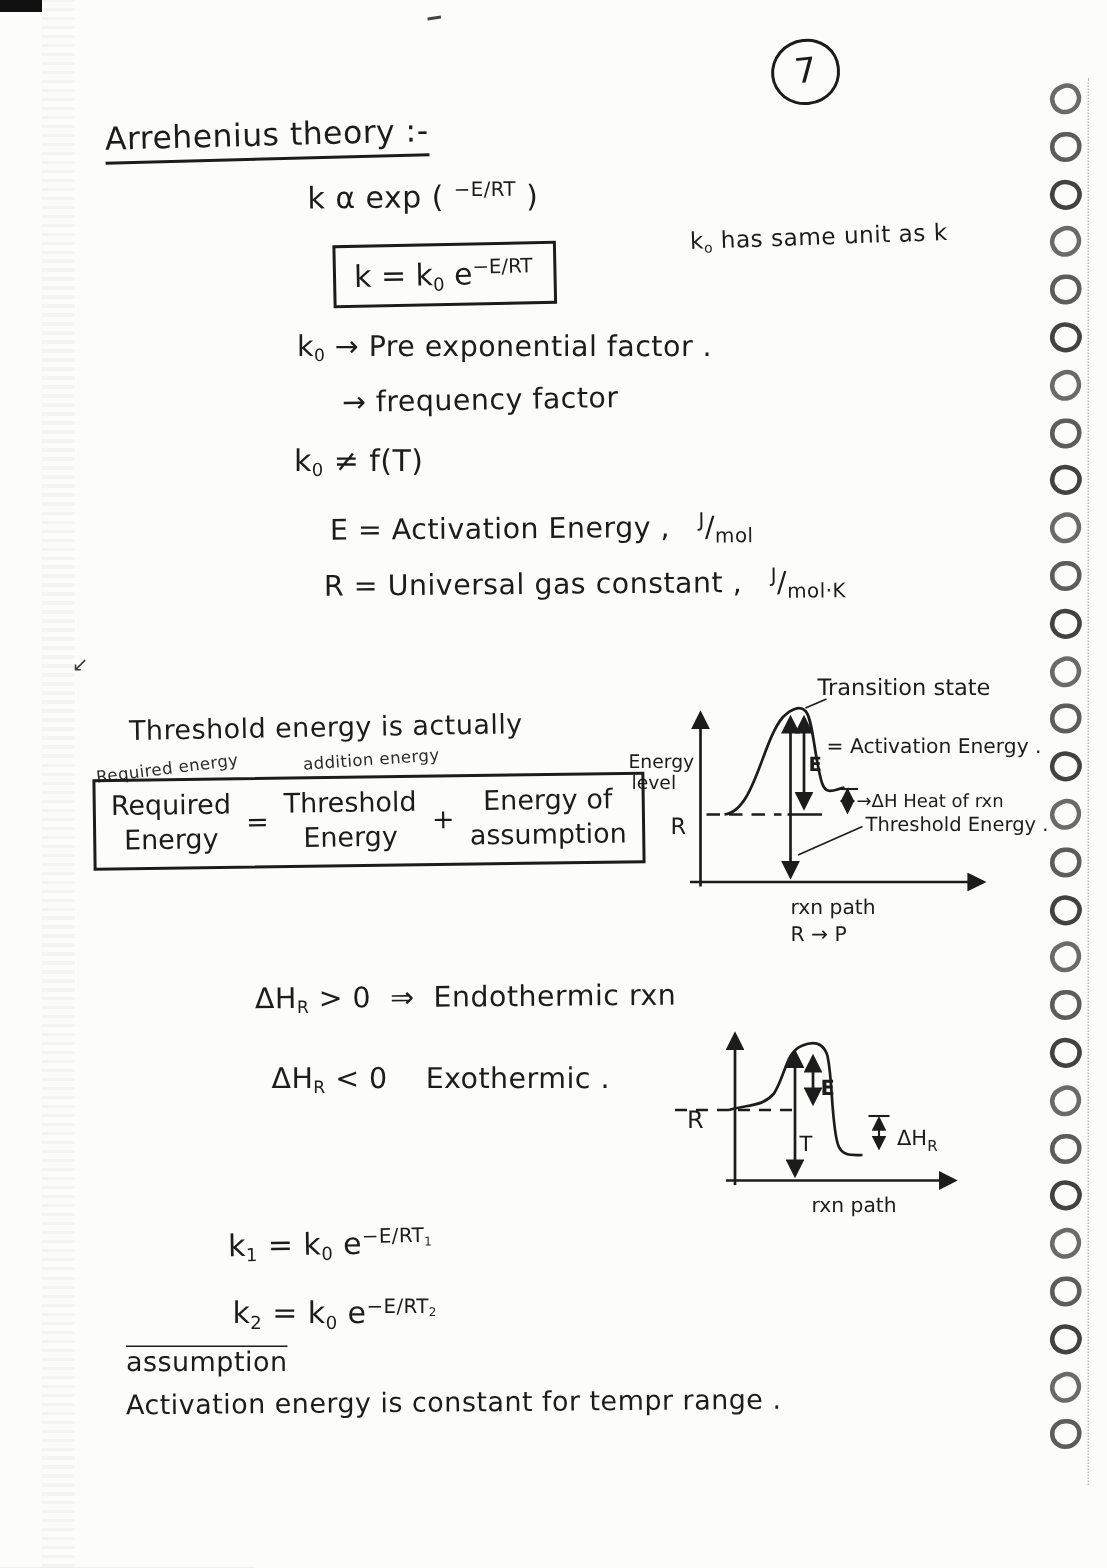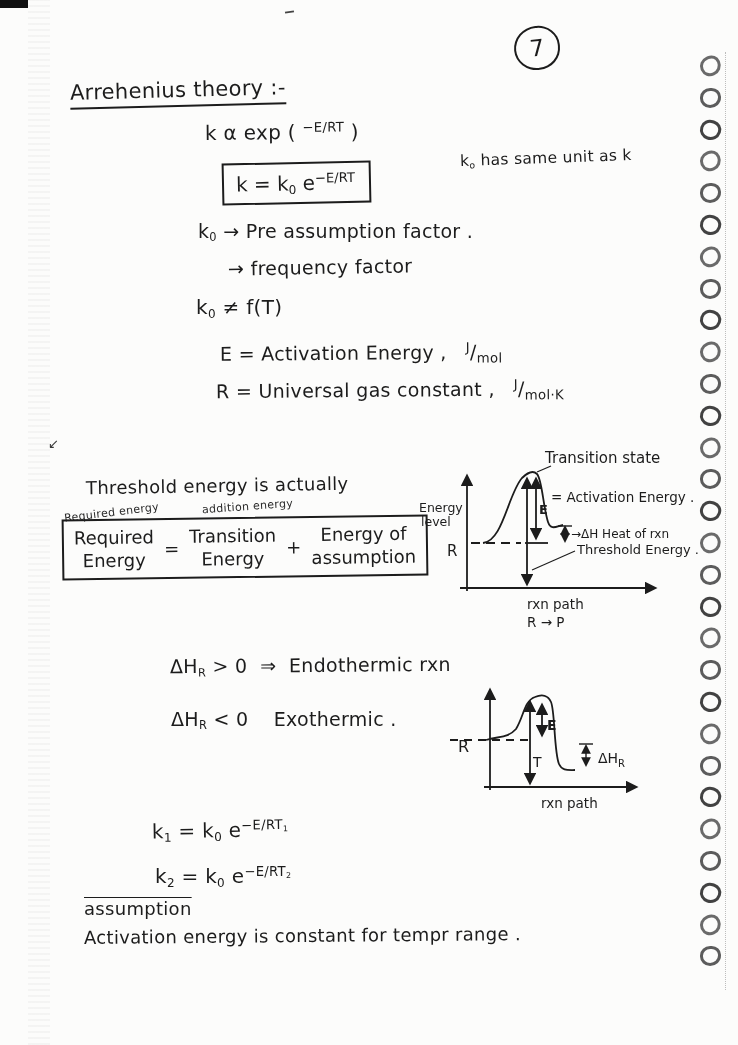--- a/index.html
+++ b/index.html
@@ -100,21 +100,21 @@
 
   <div class="eq-box" style="left:222px;top:162px">
     <span>k = k</span><span class="sb">0</span><span> e</span><span class="sp">−E/RT</span>
   </div>
 
   <div class="hw r2" style="left:460px;top:150px;font-size:15.5px">
     <span>k</span><span class="sb">o</span><span> has same unit as k</span>
   </div>
 
   <div class="hw" style="left:198px;top:221px;font-size:19px">
-    <span>k</span><span class="sb">0</span><span> → Pre assumption factor .</span>
+    <span>k</span><span class="sb">0</span><span> → Pre exponential factor .</span>
   </div>
   <div class="hw r1" style="left:228px;top:257px;font-size:19px">→ frequency factor</div>
   <div class="hw" style="left:196px;top:296px;font-size:20px">
     <span>k</span><span class="sb">0</span><span> ≠ f(T)</span>
   </div>
   <div class="hw r05" style="left:220px;top:341px;font-size:19px">
     <span>E = Activation Energy ,</span>&nbsp;&nbsp;
     <span class="unum">J</span>/<span class="uden">mol</span>
   </div>
   <div class="hw r05" style="left:216px;top:378px;font-size:19px">
@@ -125,34 +125,34 @@
   <div class="hw r1" style="left:86px;top:476px;font-size:18px">Threshold energy is actually</div>
   <div class="hw small-note" style="left:64px;top:507px;transform:rotate(-7deg)">Required energy</div>
   <div class="hw small-note" style="left:202px;top:501px;transform:rotate(-4deg)">addition energy</div>
   <div class="th-box" style="left:62px;top:517px">
     <span class="th-col">
       <span>Required</span>
       <span>Energy</span>
     </span>
     <span>=</span>
     <span class="th-col">
-      <span>Transition</span>
+      <span>Threshold</span>
       <span>Energy</span>
     </span>
     <span>+</span>
     <span class="th-col">
       <span>Energy of</span>
       <span>assumption</span>
     </span>
   </div>
 
   <div class="hw r05" style="left:170px;top:655px;font-size:19px">
     <span>ΔH</span><span class="sb">R</span><span> &gt; 0</span>&nbsp;&nbsp;<span>⇒</span>&nbsp;&nbsp;<span>Endothermic rxn</span>
   </div>
-  <div class="hw" style="left:171px;top:709px;font-size:19px">
+  <div class="hw" style="left:181px;top:709px;font-size:19px">
     <span>ΔH</span><span class="sb">R</span><span> &lt; 0</span>&nbsp;&nbsp;&nbsp;&nbsp;<span>Exothermic .</span>
   </div>
 
   <div class="hw r1" style="left:152px;top:818px;font-size:20px">
     <span>k</span><span class="sb">1</span><span> = k</span><span class="sb">0</span><span> e</span><span class="sp"><span>−E/RT</span><span class="sb">1</span></span>
   </div>
   <div class="hw" style="left:155px;top:864px;font-size:20px">
     <span>k</span><span class="sb">2</span><span> = k</span><span class="sb">0</span><span> e</span><span class="sp"><span>−E/RT</span><span class="sb">2</span></span>
   </div>
 

